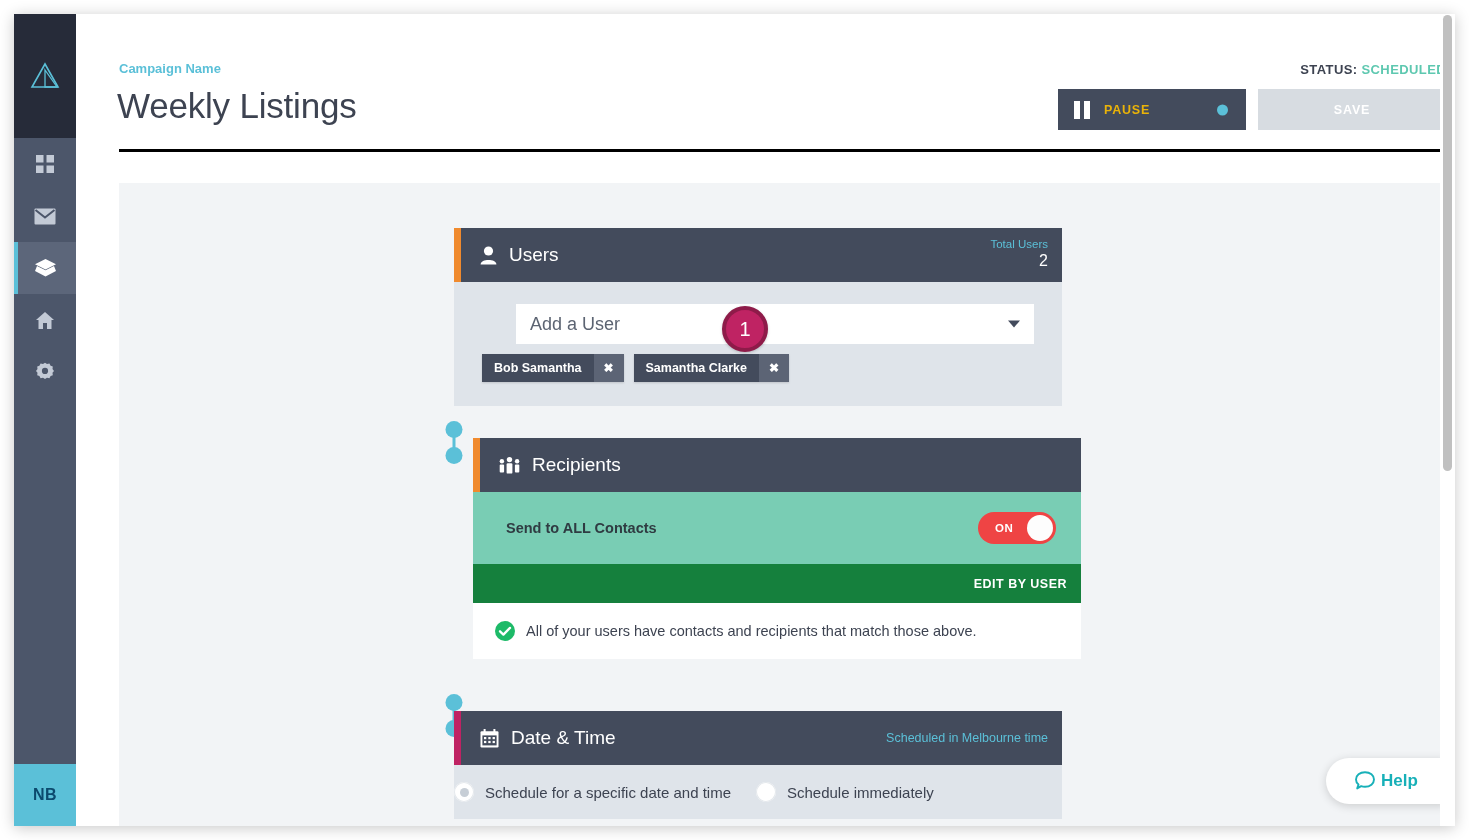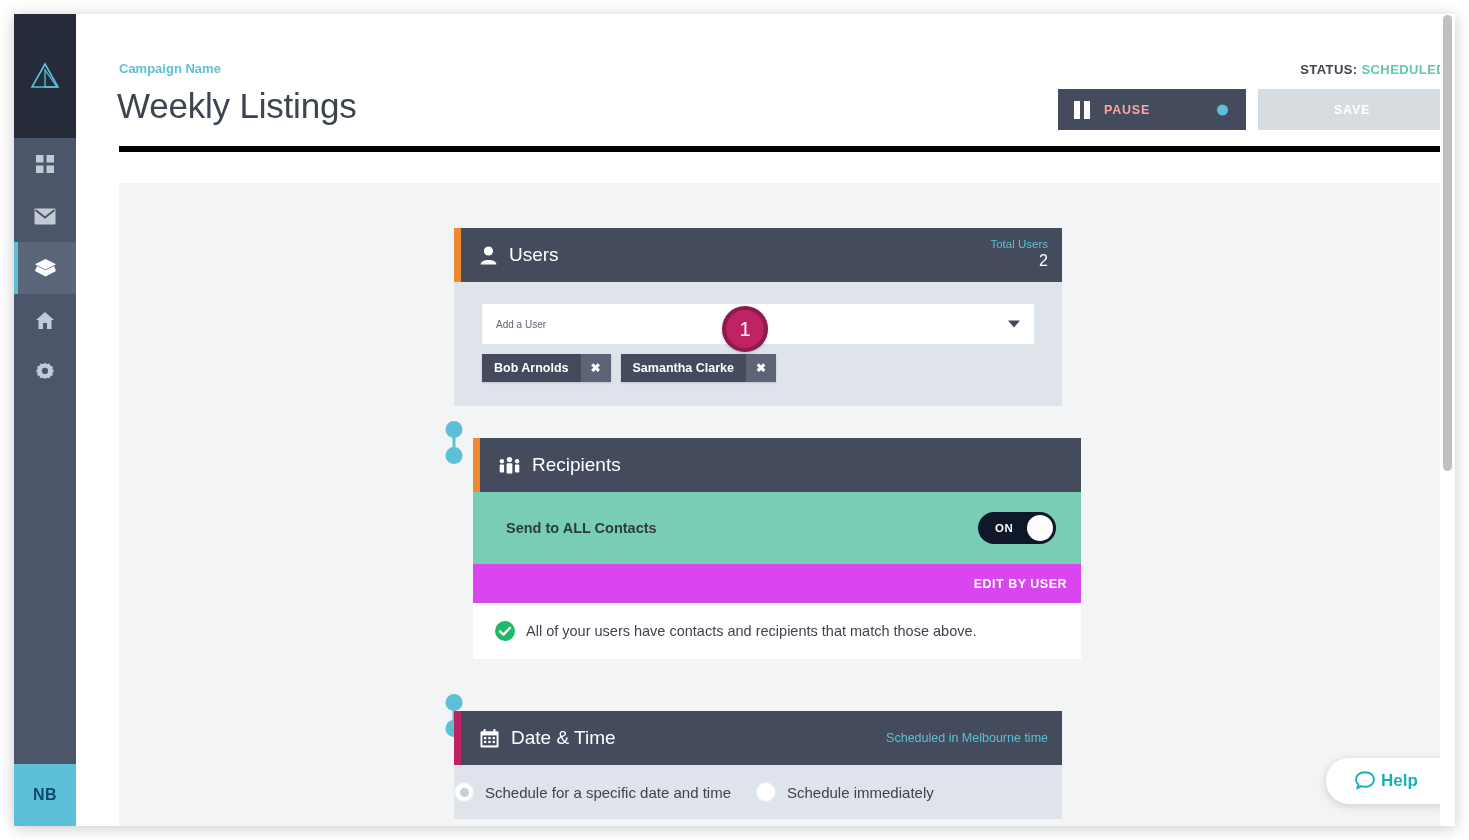--- a/index.html
+++ b/index.html
@@ -56,21 +56,21 @@
     position: absolute; left: 62px; top: 0;
     width: 1379px; height: 812px;
     background: #ffffff;
   }
 
   
   #header {
     position: absolute; left: 0; top: 0;
     width: 1327px; height: 138px;
     margin-left: 43px;
-    border-bottom: 6px solid #000000;
+    border-bottom: 3px solid #000000;
   }
   #campaign-label {
     position: absolute; left: 0; top: 47px;
     font-size: 13px; color: #5bc0d8; font-weight: bold;
   }
   #page-title {
     position: absolute; left: -2px; top: 72px;
     font-size: 35px; color: #3d4351; font-weight: 300;
     letter-spacing: -0.2px;
   }
@@ -78,21 +78,21 @@
     position: absolute; right: 0; top: 48px;
     font-size: 13px; font-weight: bold;
     color: #3d4351; letter-spacing: .4px;
     white-space: nowrap;
   }
   #status-value { color: #5ec8b0; }
   #btn-pause {
     position: absolute; right: 200px; top: 75px;
     width: 188px; height: 41px;
     background: #434b5c;
-    color: #fca5a5;
+    color: #eab308;
     display: flex; align-items: center;
     font-size: 12.5px; font-weight: bold; letter-spacing: .8px;
     border: none; cursor: pointer;
   }
   .pause-glyph {
     margin-left: 16px; margin-right: 14px;
     display: flex; gap: 4px;
   }
   .pause-glyph i { display:block; width:6px; height:18px; background:#fff; }
   .pause-dot {
@@ -153,21 +153,21 @@
   
   #users-body {
     background: #dfe4ea;
     padding: 22px 28px 24px 28px;
   }
   #add-user-field {
     position: relative;
     height: 40px; background: #ffffff;
     display: flex; align-items: center;
     padding: 0 14px;
-    font-size: 10px; color: #5c6472;
+    font-size: 18px; color: #5c6472; margin-left: 34px;
   }
   #add-user-caret {
     position: absolute; right: 14px; top: 50%;
     transform: translateY(-50%);
     width: 0; height: 0;
     border-left: 6px solid transparent;
     border-right: 6px solid transparent;
     border-top: 7px solid #434b5c;
   }
   #user-tags { display: flex; gap: 10px; margin-top: 10px; }
@@ -207,35 +207,35 @@
     position: relative;
     padding-left: 33px;
   }
   #recip-toggle-label {
     font-size: 14.5px; font-weight: bold; color: #2f3b42;
   }
   #recip-toggle {
     position: absolute; right: 25px; top: 50%;
     transform: translateY(-50%);
     width: 78px; height: 32px; border-radius: 16px;
-    background: #0f172a;
+    background: #ef4444;
     display: flex; align-items: center;
     cursor: pointer;
   }
   #recip-toggle .sw-text {
     color: #ffffff; font-size: 11.5px; font-weight: bold;
     margin-left: 17px; letter-spacing: .5px;
   }
   #recip-toggle .sw-knob {
     position: absolute; right: 3px;
     width: 26px; height: 26px; border-radius: 50%;
     background: #fdfdfd;
   }
   #recip-edit-row {
-    height: 39px; background: #d946ef;
+    height: 39px; background: #15803d;
     display: flex; align-items: center; justify-content: flex-end;
     padding-right: 14px;
   }
   #recip-edit-link {
     color: #ffffff; font-size: 12.5px; font-weight: bold;
     letter-spacing: .5px; cursor: pointer;
   }
   #recip-note-row {
     height: 56px; background: #ffffff;
     display: flex; align-items: center;
@@ -403,21 +403,21 @@
         </div>
 
         <div id="users-body">
           <div id="add-user-field">
             <span>Add a User</span>
             <span id="add-user-caret"></span>
           </div>
 
           <div id="user-tags">
             <div class="user-tag">
-              <span class="tag-name">Bob Arnolds</span>
+              <span class="tag-name">Bob Samantha</span>
               <span class="tag-x">✖</span>
             </div>
             <div class="user-tag">
               <span class="tag-name">Samantha Clarke</span>
               <span class="tag-x">✖</span>
             </div>
           </div>
         </div>
 
         <div id="step-badge-1">1</div>

